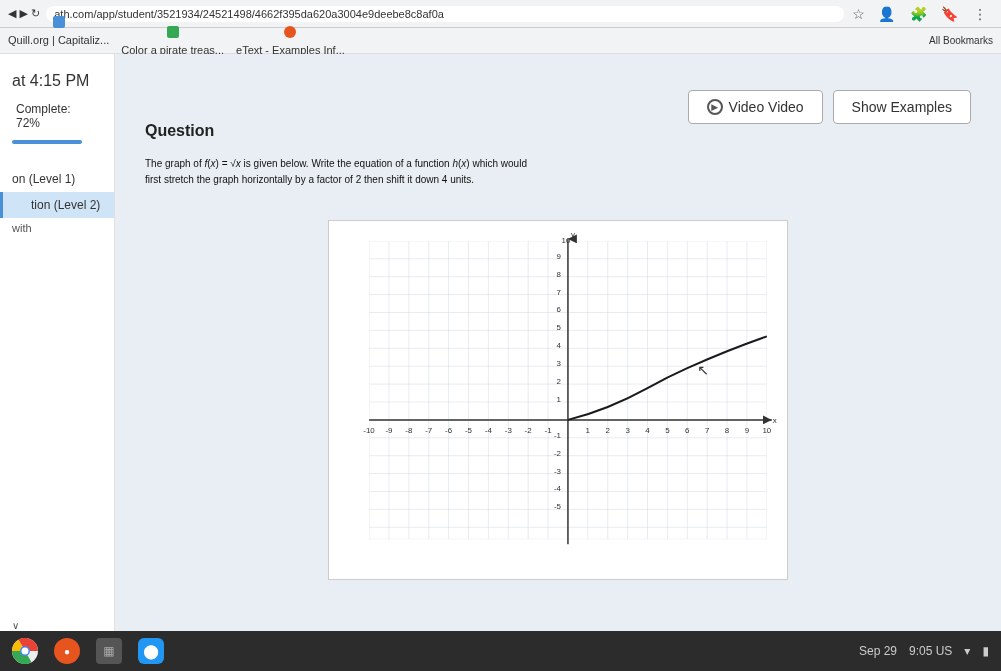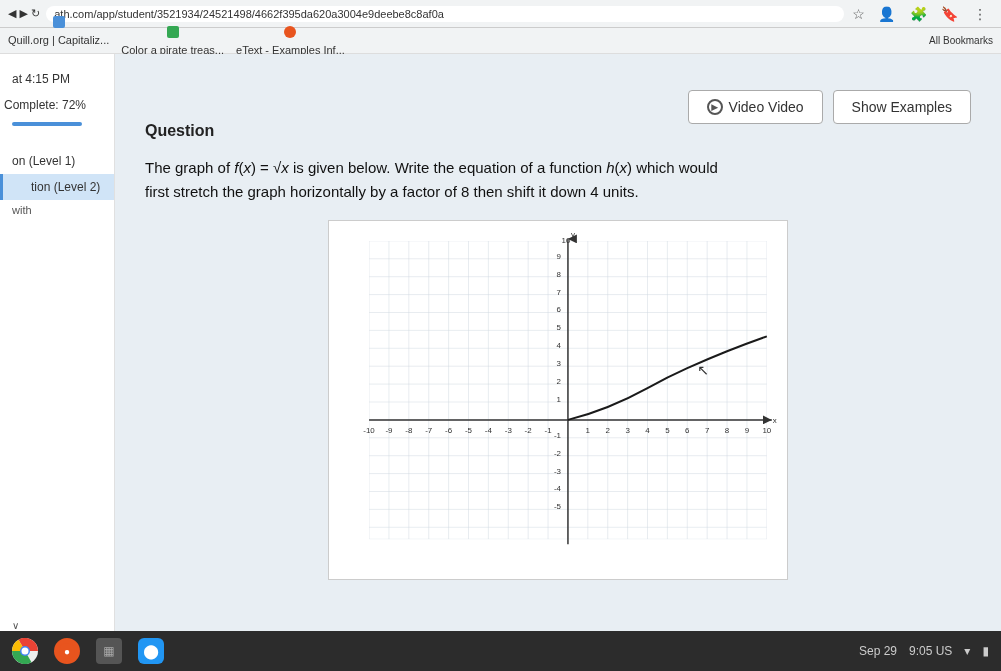--- a/index.html
+++ b/index.html
@@ -92,24 +92,24 @@
       background: #fff;
       border-right: 1px solid #e0e0e0;
       padding: 10px 0;
       display: flex;
       flex-direction: column;
       font-size: 12px;
     }
     .sidebar-time {
       padding: 8px 12px;
       color: #333;
-      font-size: 12px;
+      font-size: 16px;
     }
     .sidebar-complete {
-      padding: 4px 4px 8px;
+      padding: 4px 16px 8px;
       color: #333;
       font-size: 12px;
     }
     .sidebar-progress-bar {
       height: 4px;
       background: #4a90d9;
       width: 70px;
       margin: 2px 12px;
       border-radius: 2px;
     }
@@ -205,24 +205,24 @@
       border: 1px solid #aaa;
       background: white;
       border-radius: 4px;
       font-size: 14px;
       cursor: pointer;
       color: #333;
     }
 
     
     .question-text {
-      font-size: 15px;
+      font-size: 10px;
       color: #111;
       line-height: 1.6;
-      margin-bottom: 16px;
+      margin-bottom: 32px;
       max-width: 700px;
     }
 
     
     .graph-container {
       background: white;
       border: 1px solid #ccc;
       width: 460px;
       height: 360px;
       margin: 0 auto;
@@ -330,21 +330,21 @@
         <button class="watch-video-btn">
           <span class="play-icon">▶</span>
           <span>Video Video</span>
         </button>
         <button class="show-examples-btn">Show Examples</button>
       </div>
     </div>
 
     <div class="question-text">
       <span>The graph of <em>f</em>(<em>x</em>) = √<em>x</em> is given below. Write the equation of a function <em>h</em>(<em>x</em>) which would</span><br>
-      <span>first stretch the graph horizontally by a factor of 8 then shift it down 4 units.</span>
+      <span>first stretch the graph horizontally by a factor of 2 then shift it down 4 units.</span>
     </div>
 
     <div class="graph-container">
       <svg class="graph-svg" viewBox="0 0 460 360">
 
         <rect width="460" height="360" fill="white"></rect>
 
         <defs>
           <clipPath id="graphClip">
             <rect x="40" y="20" width="400" height="300"></rect>

